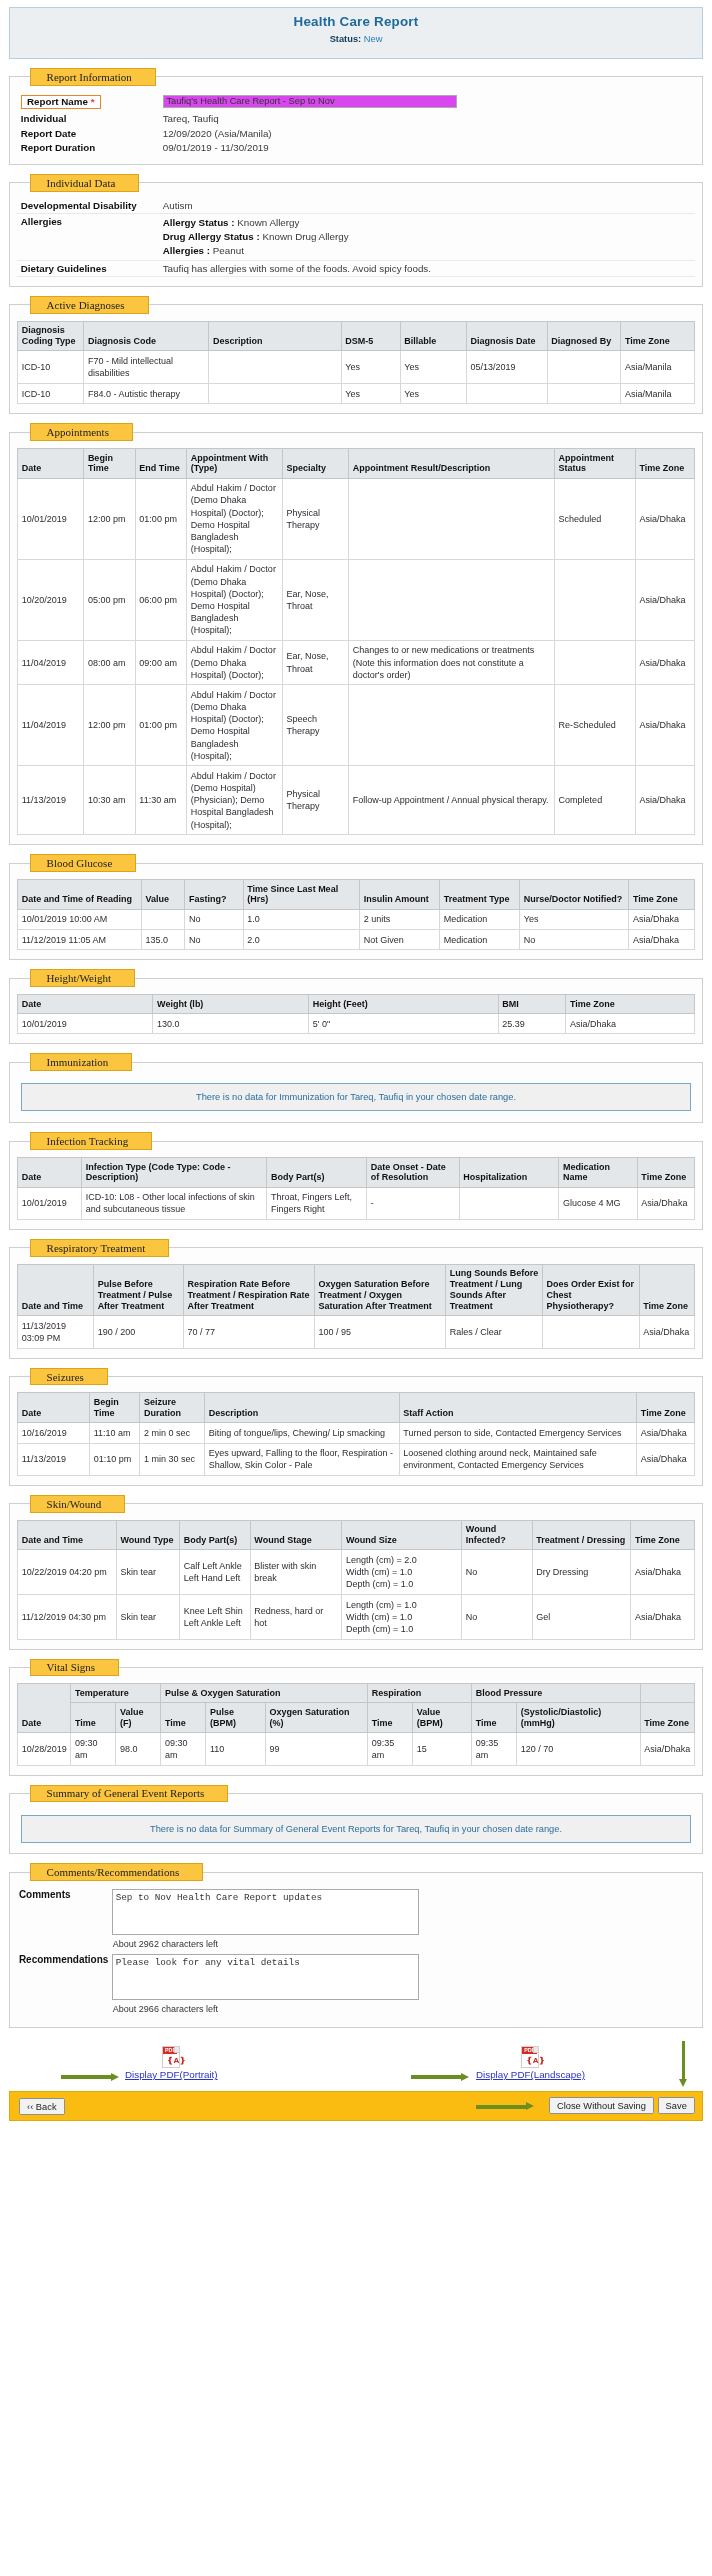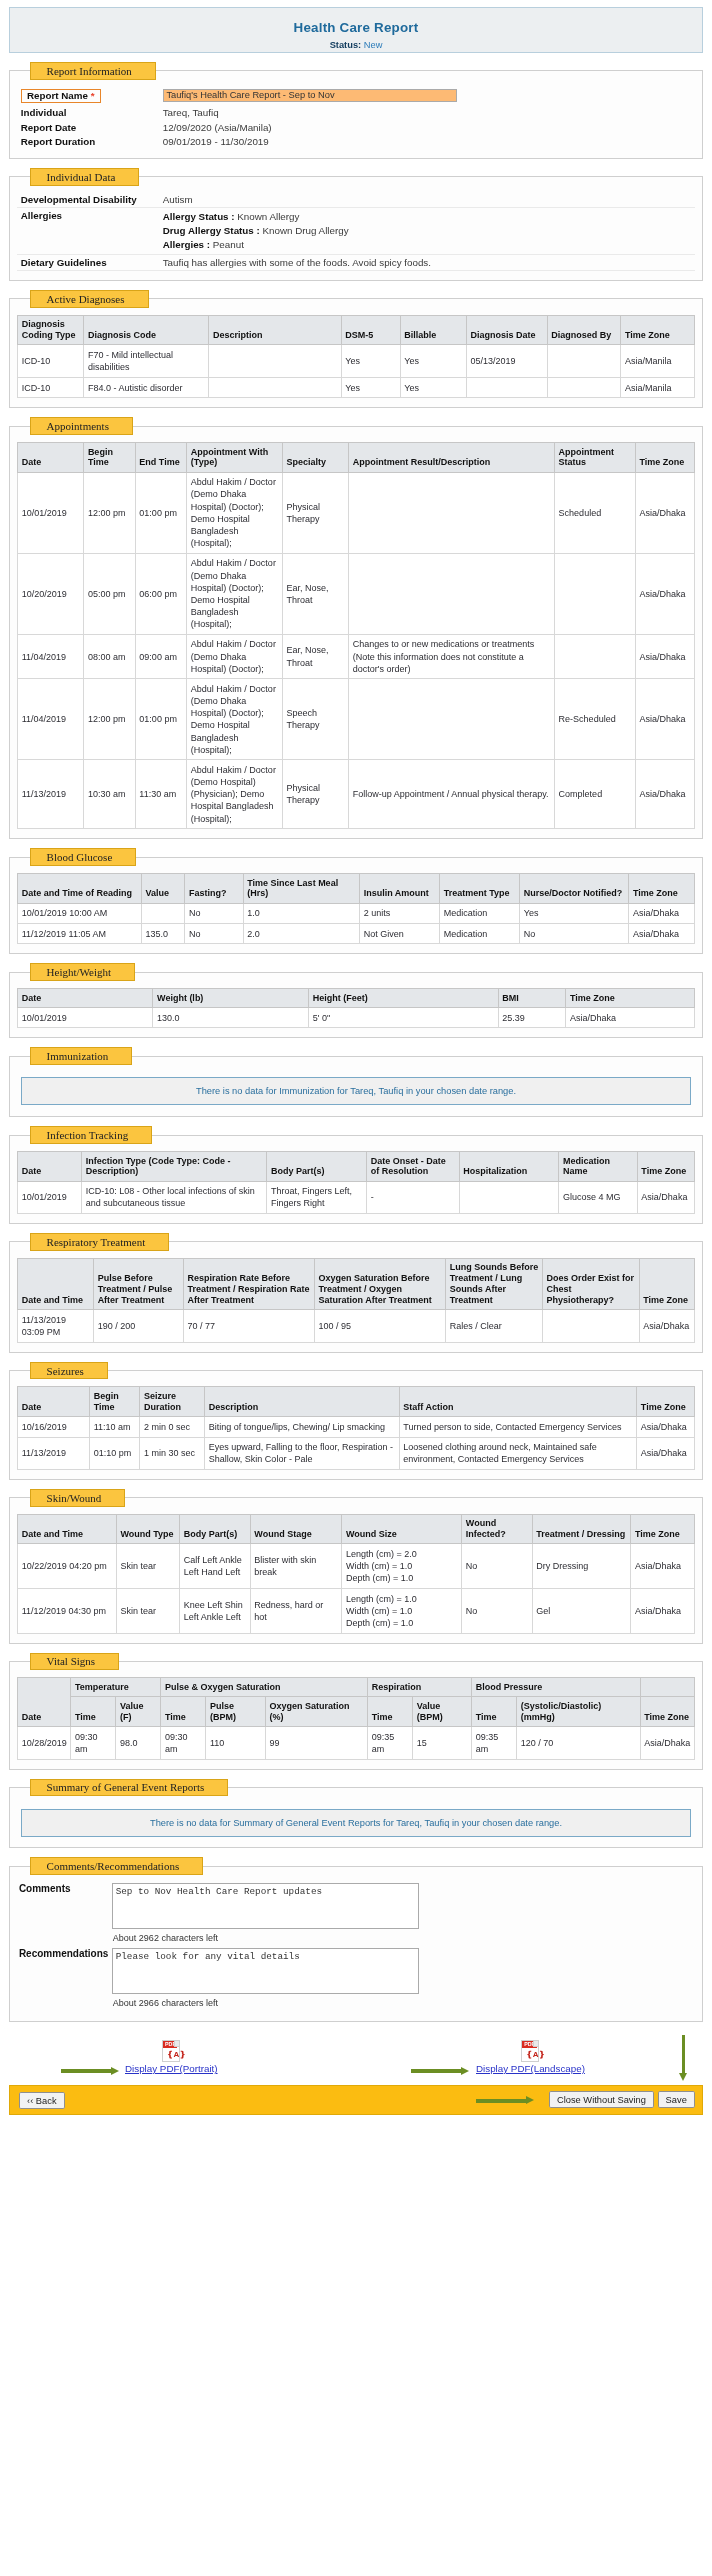--- a/index.html
+++ b/index.html
@@ -11,23 +11,23 @@
     font-size:9.8px;
     color:#1a1a2e;
   }
   .page { width:712px; position:relative; }
 
   
   .page-header {
     margin:7.1px 9px 0 9px;
     border:0.9px solid #b8cfdd;
     background:#eceff1;
-    height:46px;
+    height:52px;
     text-align:center;
-    padding-top:12px;
+    padding-top:6px;
   }
   .page-title {
     color:#1f6a9c;
     font-size:13.4px;
     font-weight:bold;
     letter-spacing:0.2px;
   }
   .status-line { margin-top:4.5px; font-size:9.3px; color:#2b6b96; }
   .status-line b { color:#123c5e; }
   .status-val { color:#2b7bb9; }
@@ -62,21 +62,21 @@
     padding:0.9px 5.3px;
     font-weight:bold;
   }
   input.text-in {
     width:294px; height:13.4px;
     font-family:"Liberation Sans", sans-serif;
     font-size:9.3px;
     border:0.9px solid #aaa;
     padding:0.9px 2.7px;
     color:#333;
-    background:#fdba74;
+    background:#d946ef;
   }
   .sub b { color:#111; }
   .sub { color:#3a3a3a; line-height:1.45;margin-top:16px; }
 
   
   table.data {
     width:100%;
     border-collapse:collapse;
     border:0.9px solid #c6c6c6;
     background:#fff;
@@ -300,21 +300,21 @@
             <td class="">F70 - Mild intellectual disabilities</td>
             <td class=""></td>
             <td class="">Yes</td>
             <td class="">Yes</td>
             <td class="">05/13/2019</td>
             <td class=""></td>
             <td class="">Asia/Manila</td>
           </tr>
           <tr>
             <td class="">ICD-10</td>
-            <td class="">F84.0 - Autistic disorder</td>
+            <td class="">F84.0 - Autistic therapy</td>
             <td class=""></td>
             <td class="">Yes</td>
             <td class="">Yes</td>
             <td class=""></td>
             <td class=""></td>
             <td class="">Asia/Manila</td>
           </tr>
         </tbody>
       </table>
   </fieldset>

